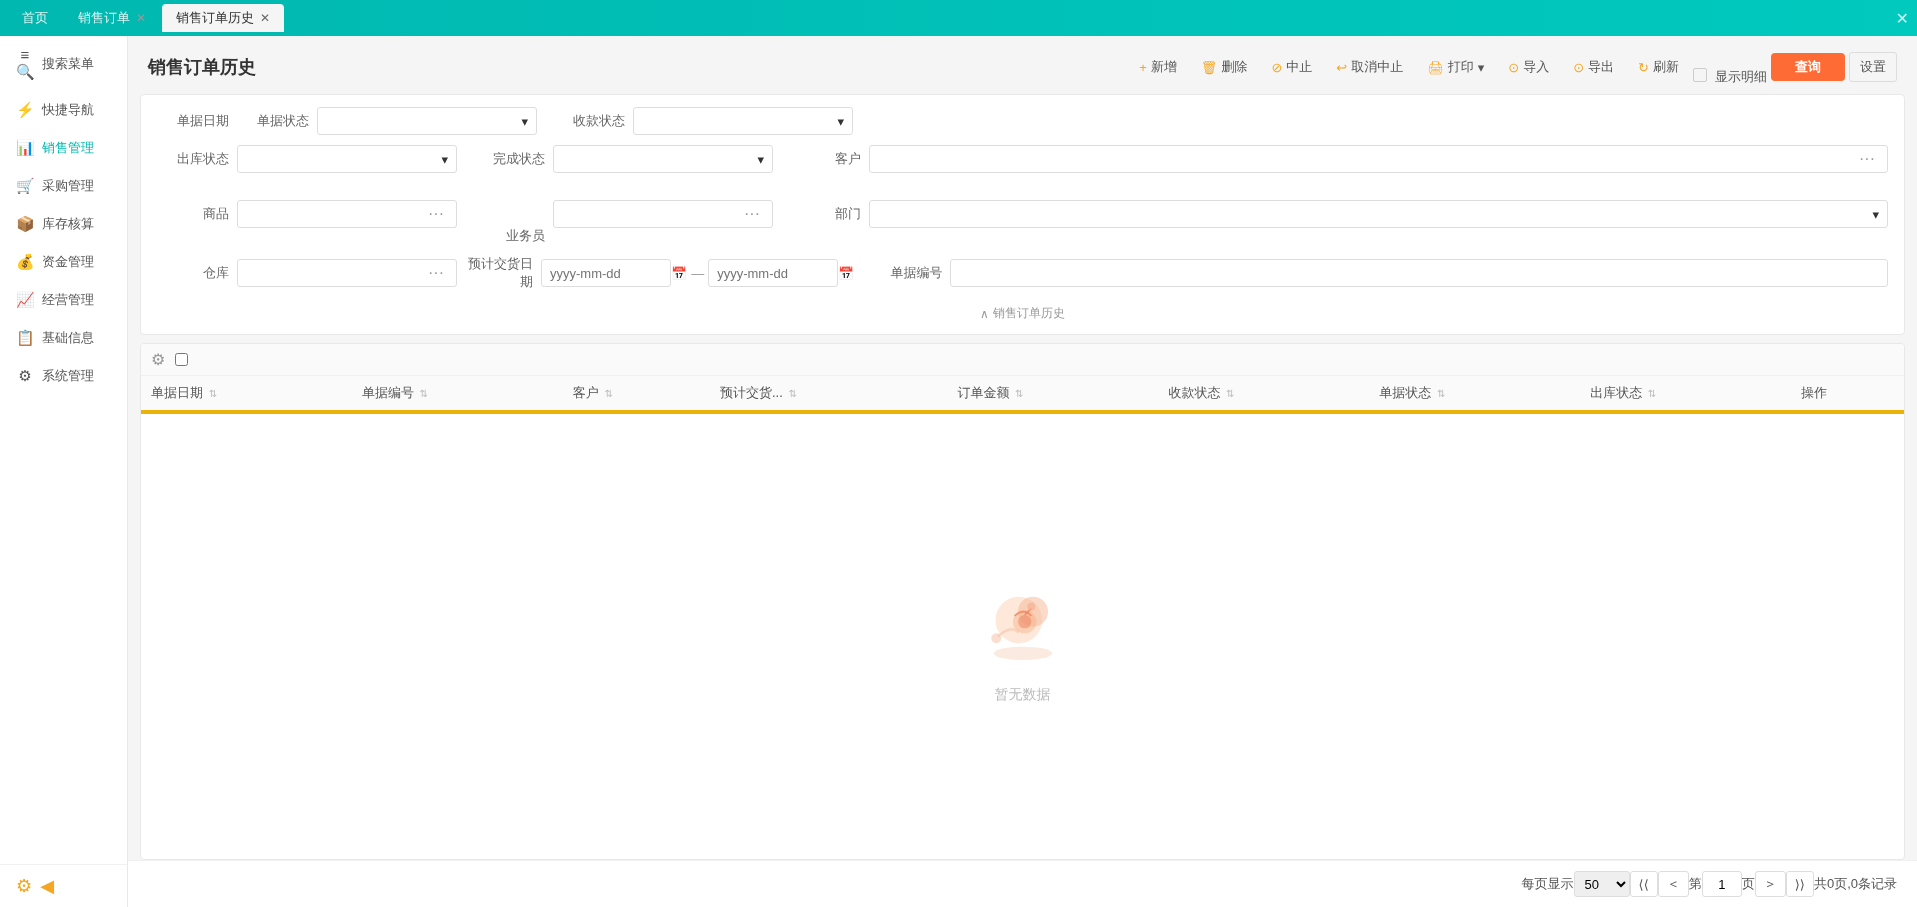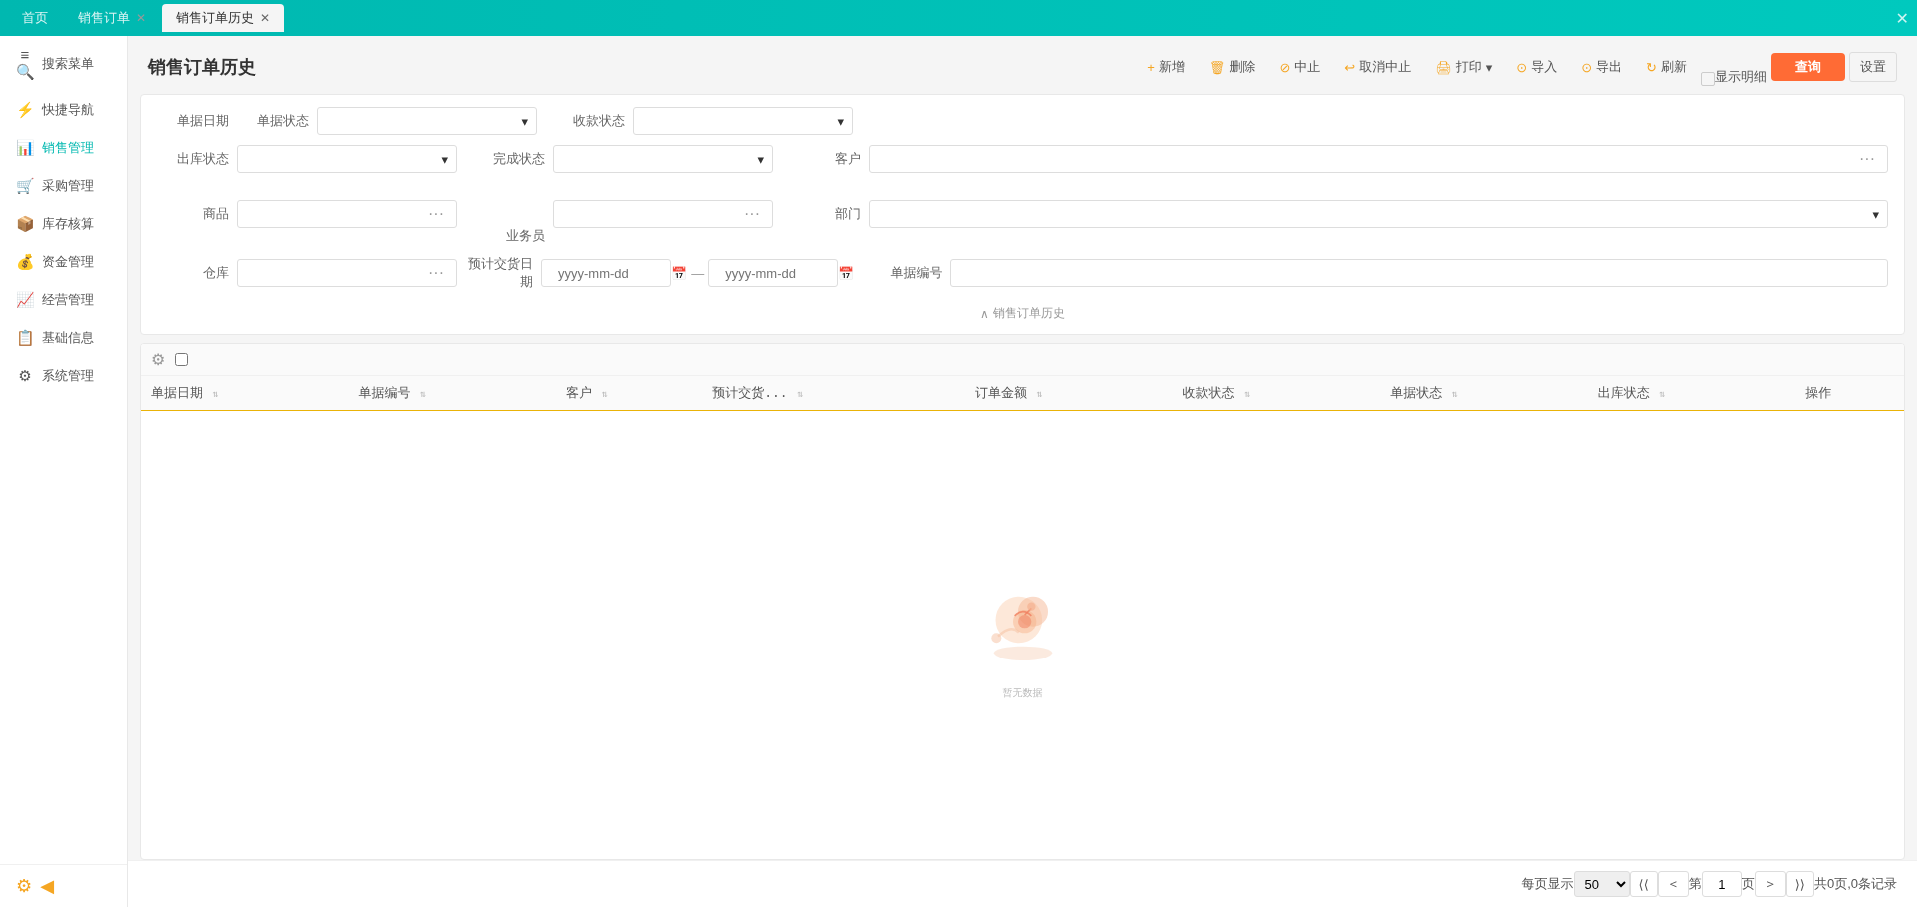--- a/index.html
+++ b/index.html
@@ -133,22 +133,22 @@
     .toolbar-btn .btn-icon { color: #f5a623; }
     .toolbar-btn.primary-btn {
       background: #ff6b35;
       color: white;
       border-radius: 4px;
       padding: 5px 24px;
       font-weight: bold;
     }
     .display-toggle {
       display: flex;
-      align-items: flex-end;
-      gap: 0;
+      align-items: flex-start;
+      gap: 8px;
       font-size: 13px;
       color: #555;
       cursor: pointer;
       margin-top: 20px;
     }
     .checkbox-small {
       width: 14px; height: 14px; border: 1px solid #ccc; border-radius: 2px; display: inline-block;
     }
 
     
@@ -192,21 +192,21 @@
       cursor: pointer;
       display: flex;
       align-items: center;
       justify-content: space-between;
     }
     .filter-input {
       flex: 1;
       height: 28px;
       border: 1px solid #ddd;
       border-radius: 3px;
-      padding: 0 16px;
+      padding: 0 8px;
       font-size: 13px;
       color: #333;
       background: #fff;
     }
     .date-quick-btns {
       display: flex;
       align-items: center;
       gap: 4px;
       margin-right: 8px;
     }
@@ -279,42 +279,41 @@
     thead tr {
       background: #fafafa;
       border-bottom: 1px solid #e8e8e8;
     }
     th {
       padding: 8px 10px;
       text-align: left;
       color: #555;
       font-weight: normal;
       white-space: nowrap;
-      border-bottom: 1px solid #eab308;
-      font-family: Liberation Mono, monospace;
+      border-bottom: 4px solid #eab308;
     }
     th .sort-icon { color: #bbb; font-size: 10px; margin-left: 2px; }
 
     
     .empty-state {
       display: flex;
       flex-direction: column;
       align-items: center;
       justify-content: center;
       flex: 1;
       padding: 60px 0;
     }
     .empty-illustration {
       width: 100px;
       height: 100px;
       margin-bottom: 16px;
     }
     .empty-text {
       color: #bbb;
-      font-size: 10px;
+      font-size: 14px;
     }
 
     
     .pagination-bar {
       display: flex;
       align-items: center;
       justify-content: flex-end;
       padding: 10px 20px;
       background: #fff;
       border-top: 1px solid #f0f0f0;

